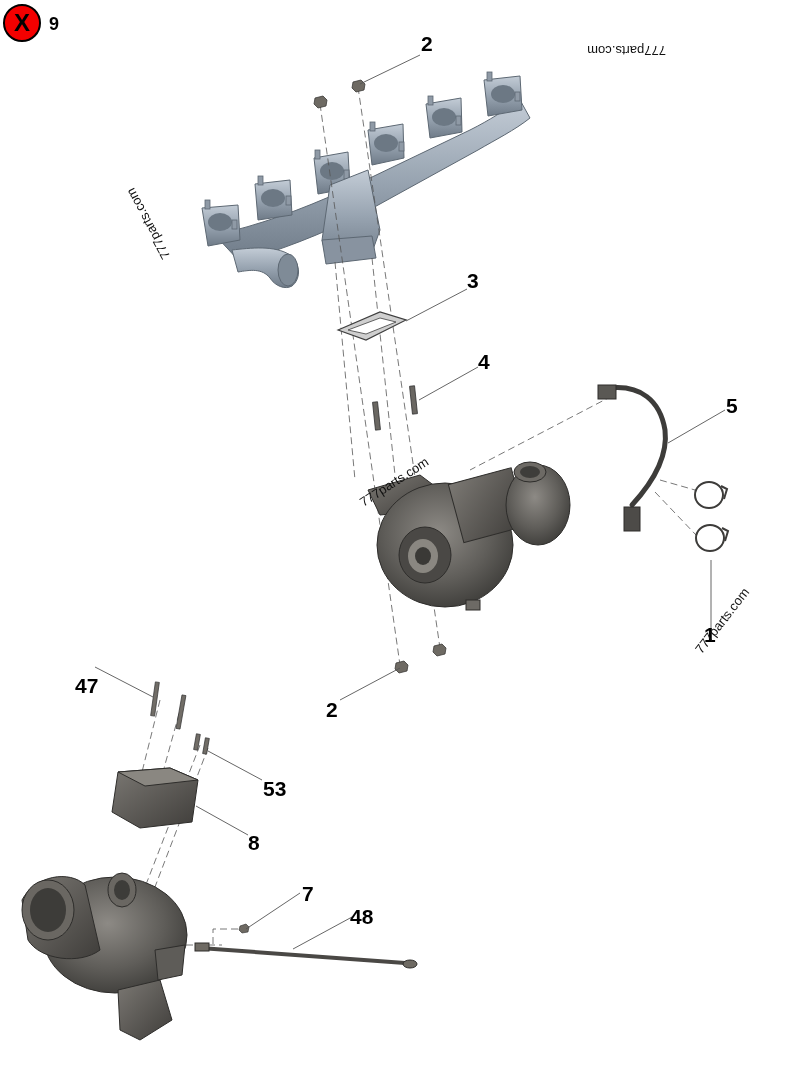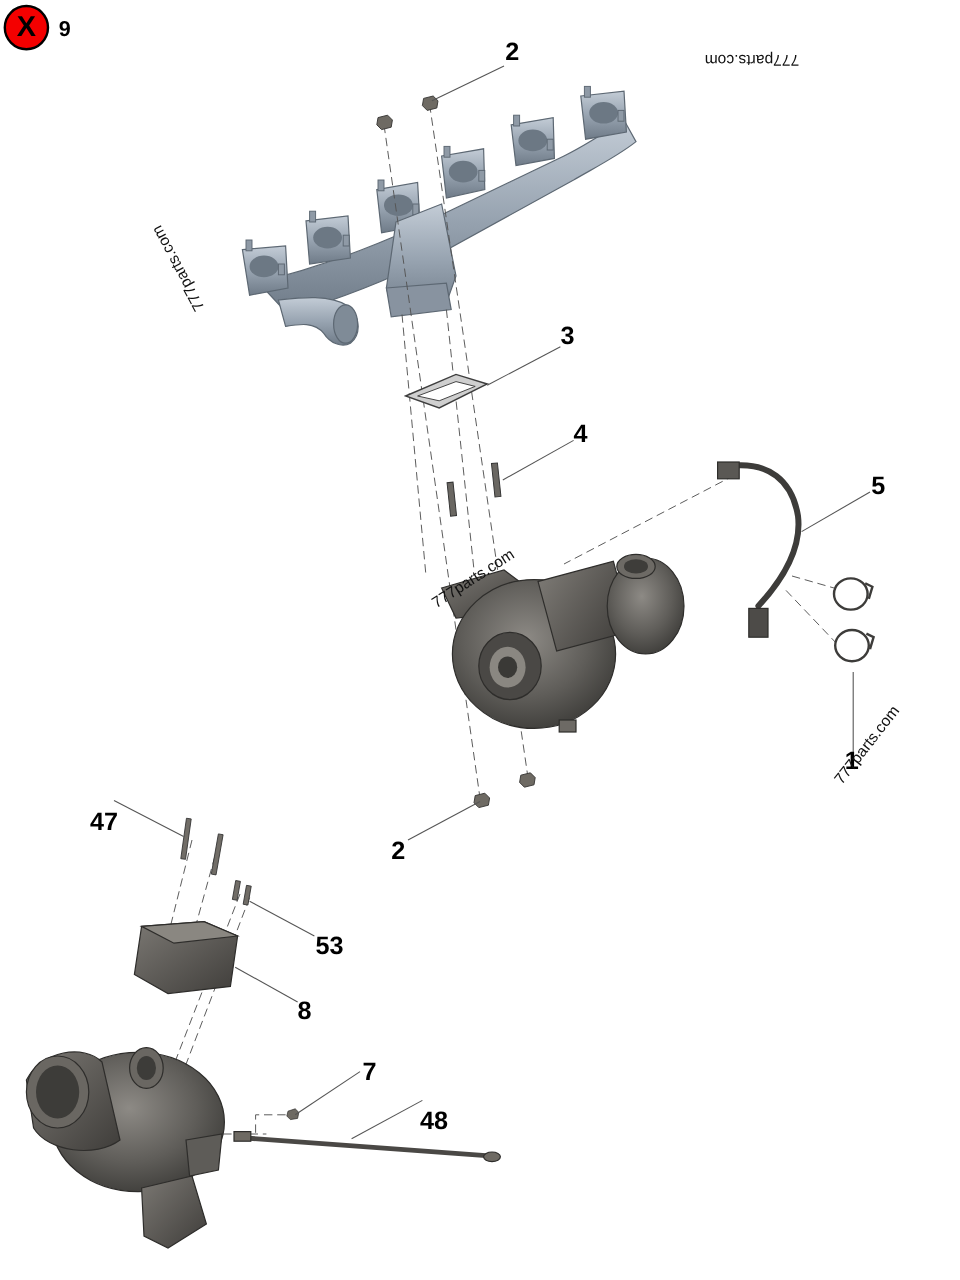--- a/index.html
+++ b/index.html
@@ -189,18 +189,18 @@
 <div class="callout" style="left:421px;top:33px;">2</div>
 <div class="callout" style="left:467px;top:270px;">3</div>
 <div class="callout" style="left:478px;top:351px;">4</div>
 <div class="callout" style="left:726px;top:395px;">5</div>
 <div class="callout" style="left:704px;top:624px;">1</div>
 <div class="callout" style="left:326px;top:699px;">2</div>
 <div class="callout" style="left:75px;top:655px;margin-top:20px;">47</div>
 <div class="callout" style="left:263px;top:778px;">53</div>
 <div class="callout" style="left:248px;top:832px;">8</div>
 <div class="callout" style="left:302px;top:883px;">7</div>
-<div class="callout" style="left:350px;top:906px;margin-top:18px;">48</div>
+<div class="callout" style="left:350px;top:906px;">48</div>
 
 <div class="wm" style="left:666px;top:58px;transform:rotate(180deg);">777parts.com</div>
 <div class="wm" style="left:160px;top:262px;transform:rotate(-118deg);">777parts.com</div>
 <div class="wm" style="left:357px;top:497px;transform:rotate(-33deg);">777parts.com</div>
 <div class="wm" style="left:692px;top:647px;transform:rotate(-52deg);">777parts.com</div>
 
 </body></html>

